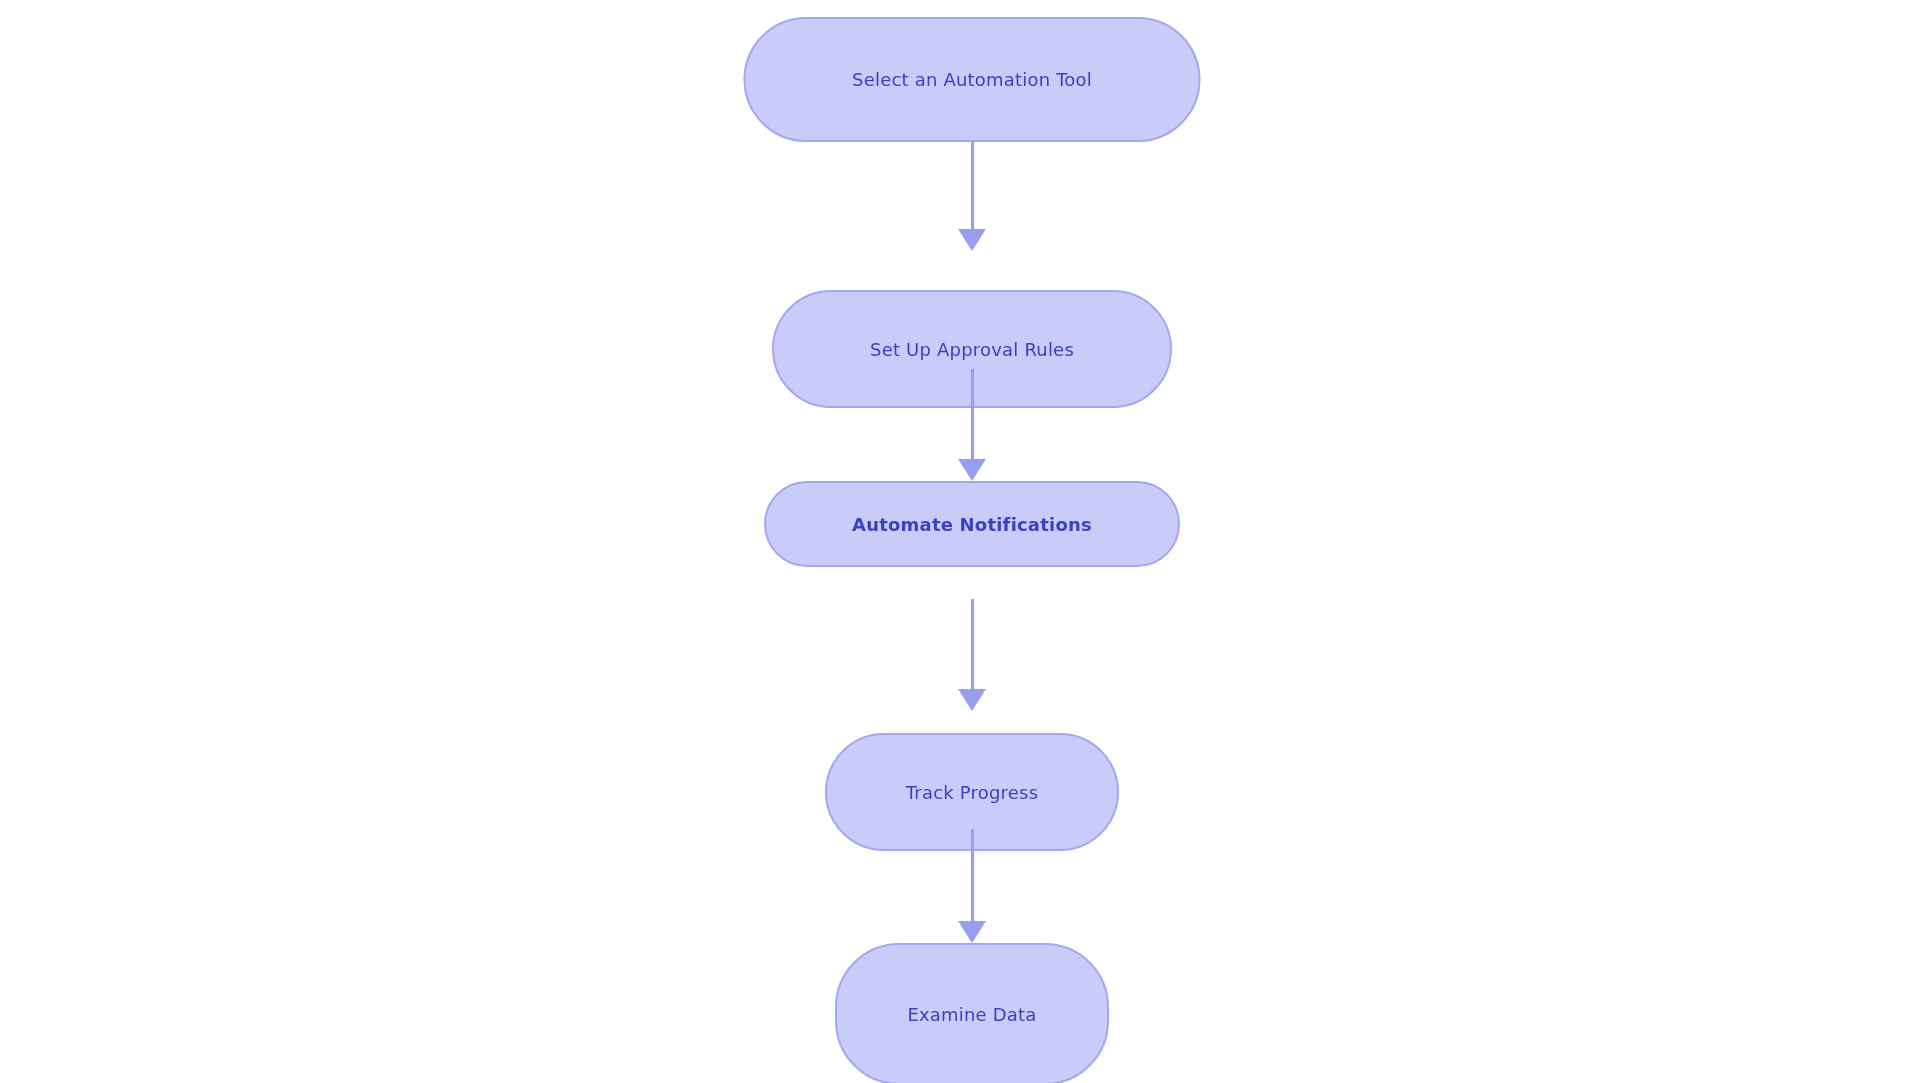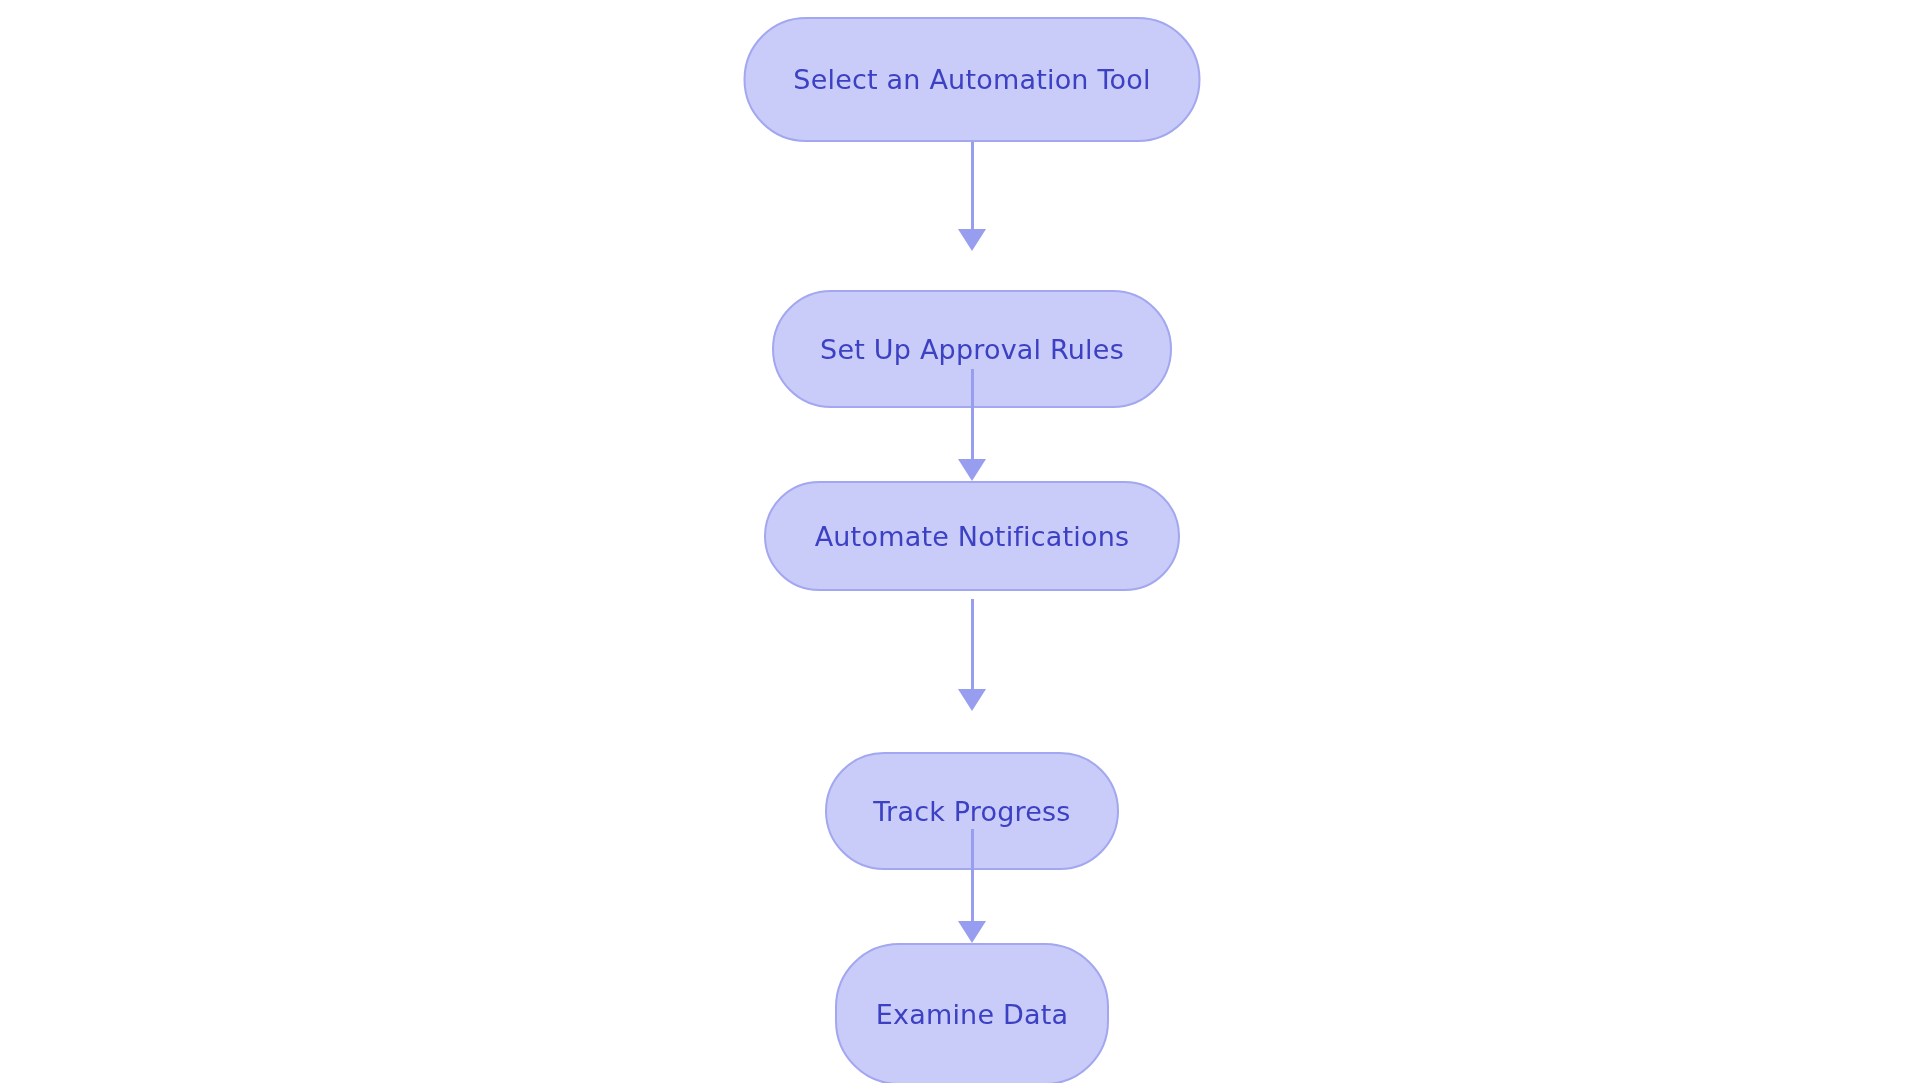--- a/index.html
+++ b/index.html
@@ -25,29 +25,29 @@
     position: absolute;
     left: 972px;
     transform: translateX(-50%);
     background: var(--node-fill);
     border: 2px solid var(--node-border);
     border-radius: 64px;
     display: flex;
     align-items: center;
     justify-content: center;
     color: var(--node-text);
-    font-size: 27px;
+    font-size: 18px;
     letter-spacing: 0.2px;
   }
   .node span { white-space: nowrap; }
 
   .n1 { top: 17px;  width: 457px; height: 125px; }
   .n2 { top: 251px; width: 400px; height: 118px; margin-top: 39px; }
-  .n3 { top: 481px; width: 416px; height: 110px; }
-  .n4 { top: 752px; width: 294px; height: 118px; }
+  .n3 { top: 481px; width: 416px; height: 86px; font-weight: bold; }
+  .n4 { top: 733px; width: 294px; height: 118px; }
   .n5 { top: 943px; width: 274px; height: 142px; }
 
   .arrow {
     position: absolute;
     left: 972px;
     transform: translateX(-50%);
     width: 28px;
     display: flex;
     flex-direction: column;
     align-items: center;

